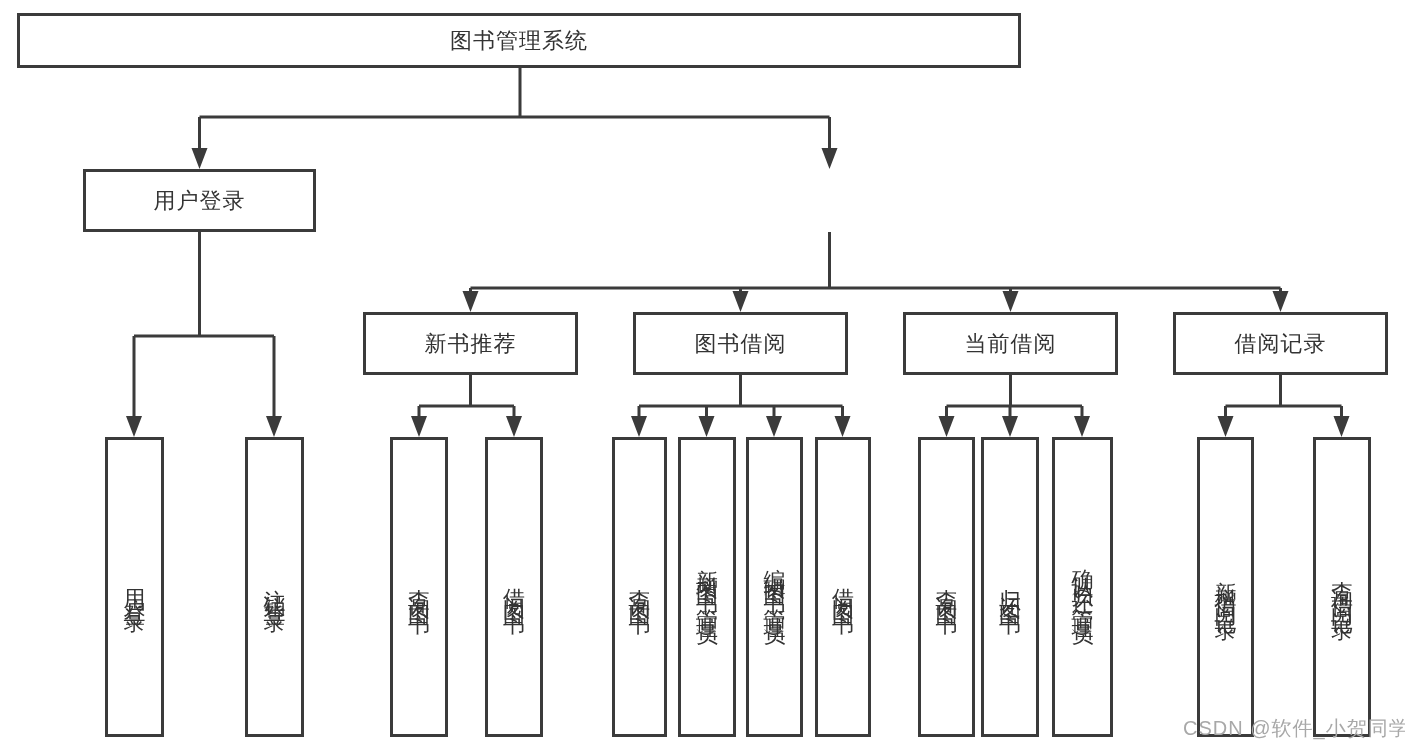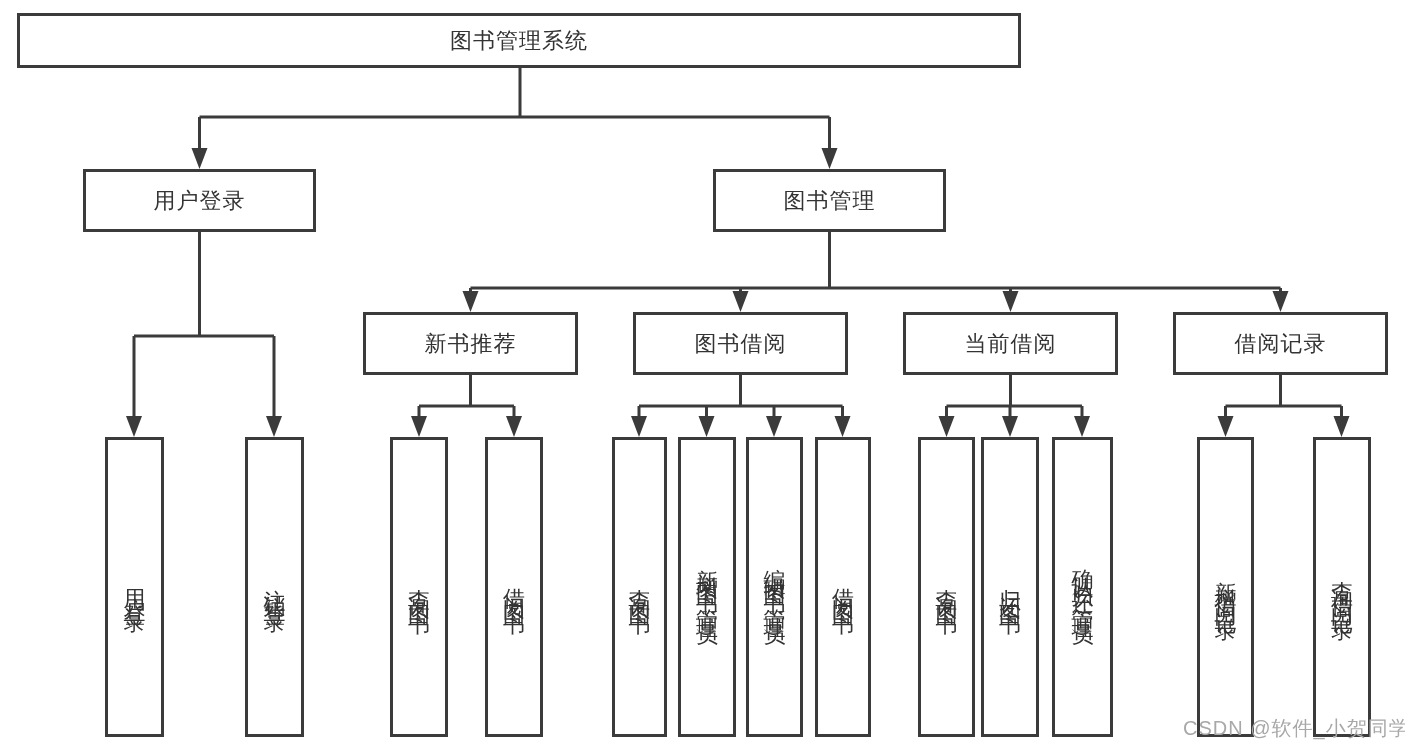--- a/index.html
+++ b/index.html
@@ -84,23 +84,20 @@
       M1333.5 416 L1349.5 416 L1341.5 437 Z"></path>
   </svg>
 
   <div class="node h" style="left:17px;top:13px;width:1004px;height:55px;">
     <span class="txt">图书管理系统</span>
   </div>
 
   <div class="node h" style="left:83px;top:169px;width:233px;height:63px;">
     <span class="txt">用户登录</span>
   </div>
-  <div class="node h" style="left:713px;top:169px;width:233px;height:63px;">
-    <span class="txt">图书管理</span>
-  </div>
 
   <div class="node h" style="left:363px;top:312px;width:215px;height:63px;">
     <span class="txt">新书推荐</span>
   </div>
   <div class="node h" style="left:633px;top:312px;width:215px;height:63px;">
     <span class="txt">图书借阅</span>
   </div>
   <div class="node h" style="left:903px;top:312px;width:215px;height:63px;">
     <span class="txt">当前借阅</span>
   </div>

